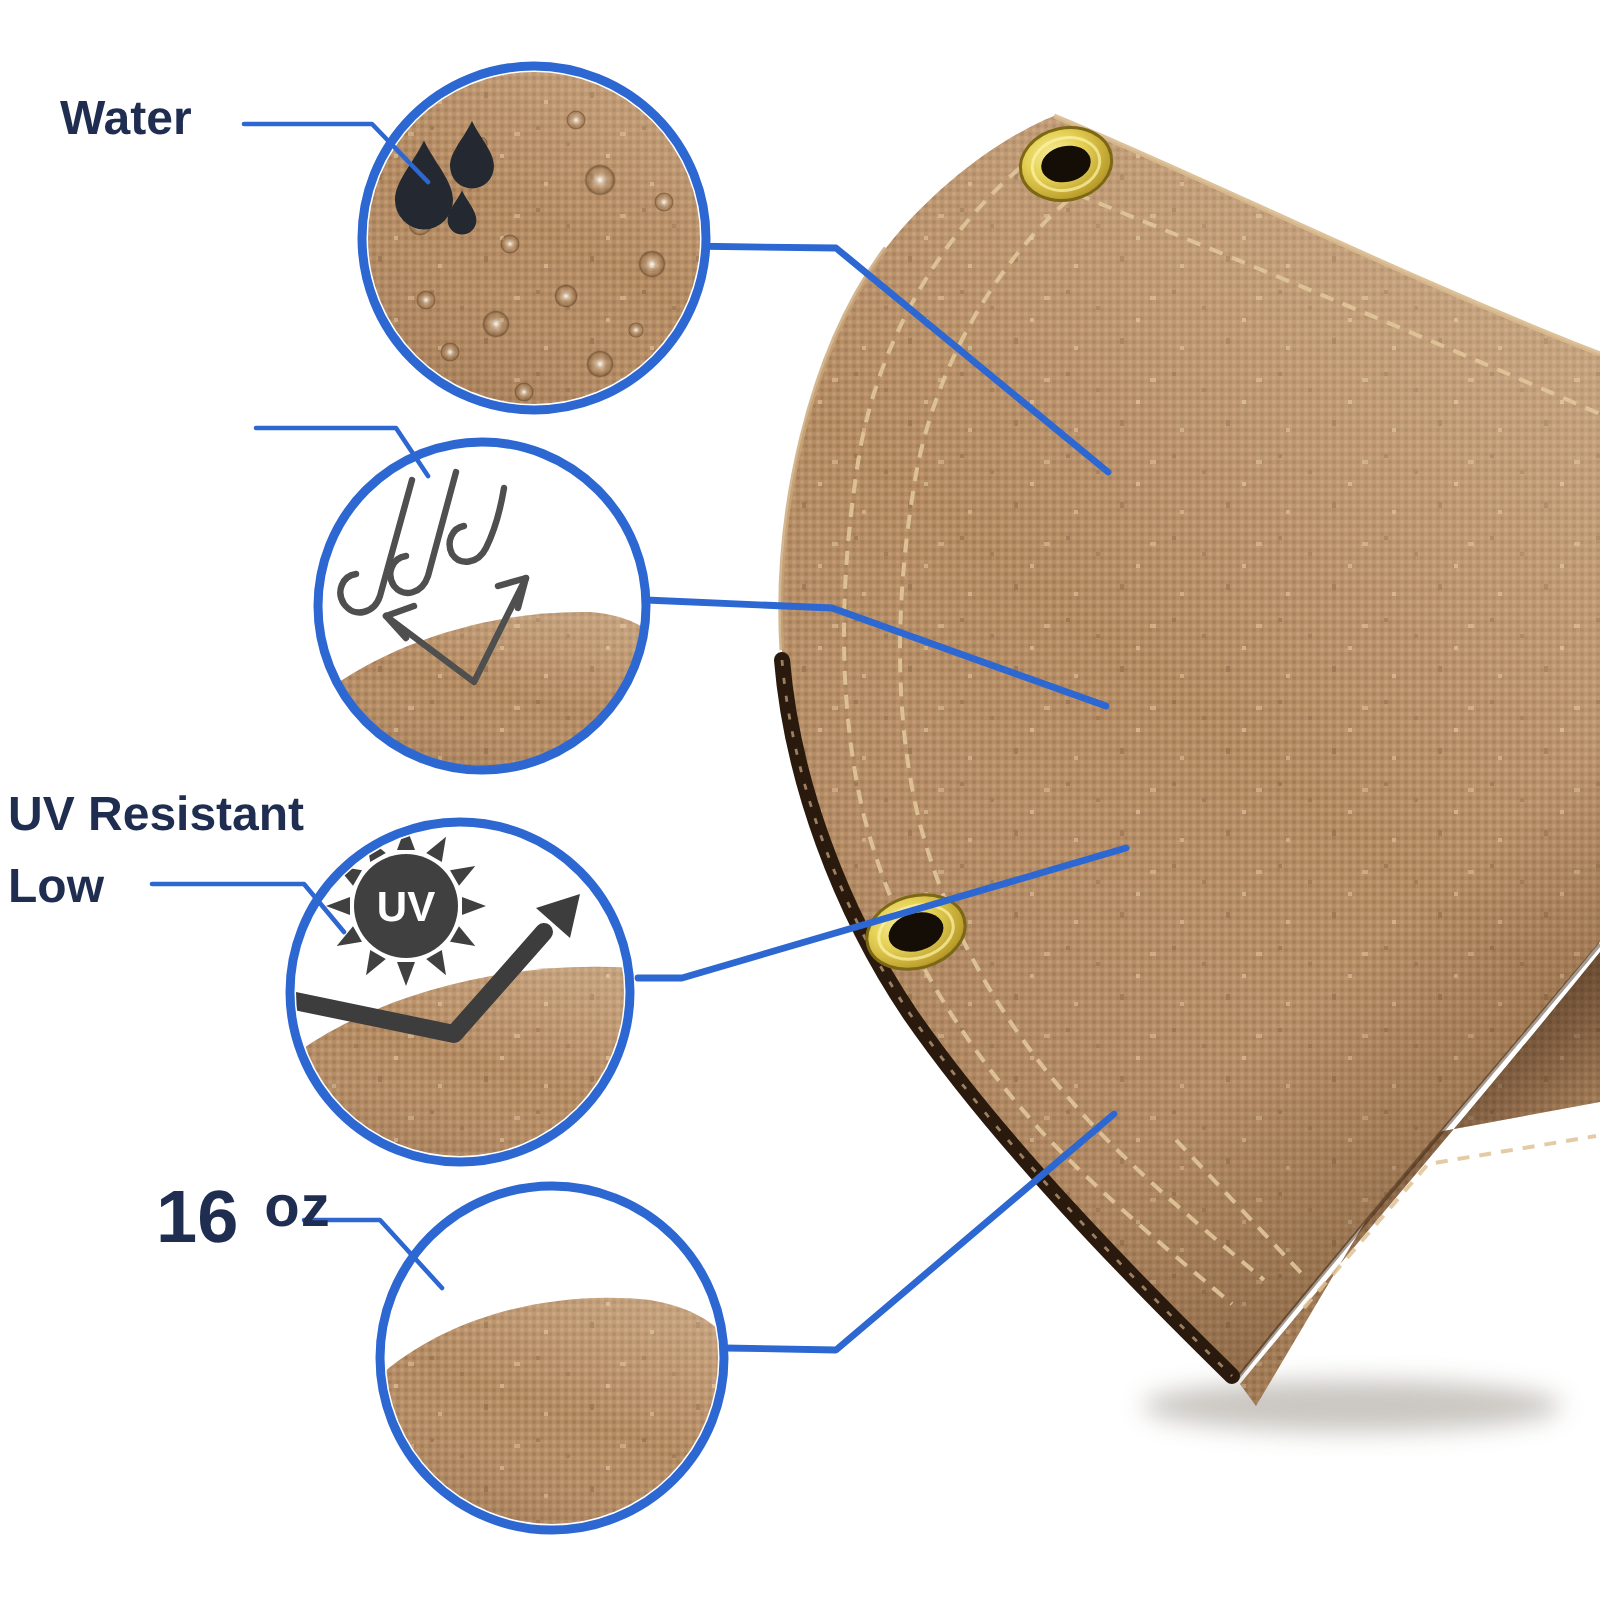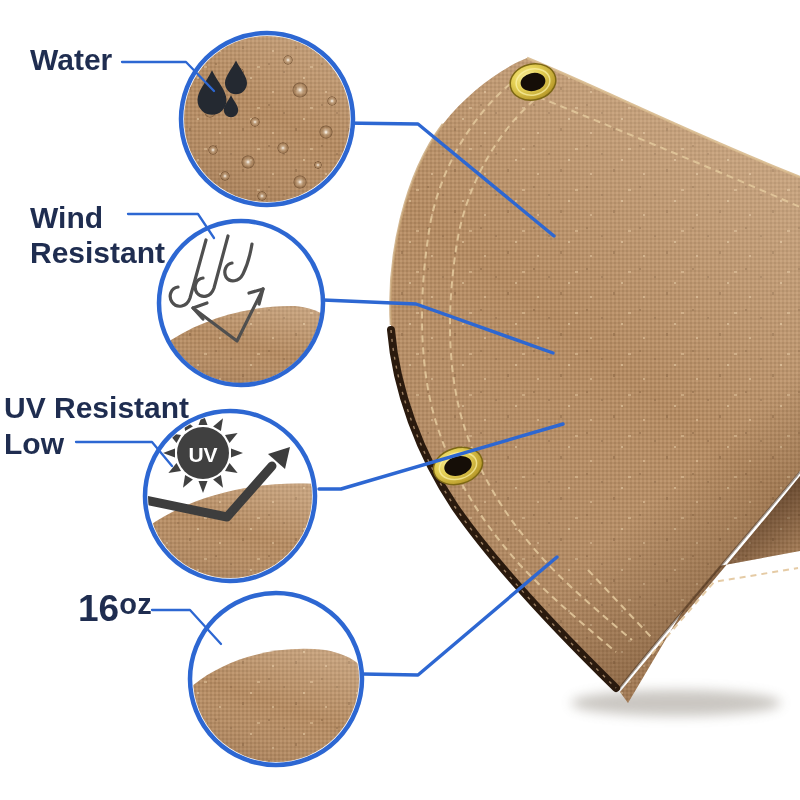--- a/index.html
+++ b/index.html
@@ -2,26 +2,26 @@
 <html><head>
 <meta charset="utf-8">
 <style>
   html,body{margin:0;padding:0;}
   body{width:800px;height:800px;position:relative;background:#ffffff;overflow:hidden;
        font-family:"Liberation Sans",sans-serif;}
   #stage{position:absolute;left:0;top:0;width:800px;height:800px;}
   svg{display:block;}
   .callout{position:absolute;color:#1f2d50;font-weight:700;z-index:5;}
   .callout .ln{display:block;white-space:nowrap;}
-  .co-water{left:30px;top:42px;font-size:30px;line-height:35px;}
+  .co-water{left:30px;top:42px;font-size:24px;line-height:35px;}
   .co-wind{left:30px;top:200px;font-size:30px;line-height:35px;}
-  .co-uv{left:4px;top:390px;font-size:30px;line-height:36px;}
+  .co-uv{left:4px;top:390px;font-size:24px;line-height:36px;}
   .co-weight{left:78px;top:588px;display:flex;align-items:flex-start;}
   .co-weight .num{font-size:37px;font-weight:700;}
-  .co-weight .unit{font-size:29px;font-weight:700;margin-left:0;letter-spacing:.5px;}
+  .co-weight .unit{font-size:29px;font-weight:700;margin-left:13px;letter-spacing:.5px;}
 </style>
 </head>
 <body>
 
 <div id="stage">
 <svg width="800" height="800" viewBox="0 0 800 800">
   <defs>
 
     <pattern id="weave" width="4" height="4" patternUnits="userSpaceOnUse">
       <rect width="4" height="4" fill="#b48b63"></rect>
@@ -242,24 +242,20 @@
     <polyline points="122,62 186,62 214,91"></polyline>
     <polyline points="128,214 198,214 214,238"></polyline>
     <polyline points="76,442 152,442 172,466"></polyline>
     <polyline points="152,610 190,610 221,644"></polyline>
   </g>
 </svg>
 
   <div class="callout co-water">
     <span class="ln">Water</span>
   </div>
-  <div class="callout co-wind">
-    <span class="ln">Wind</span>
-    <span class="ln">Resistant</span>
-  </div>
   <div class="callout co-uv">
     <span class="ln">UV Resistant</span>
     <span class="ln">Low</span>
   </div>
   <div class="callout co-weight">
     <span class="num">16</span>
     <span class="unit">oz</span>
   </div>
 </div>
 

